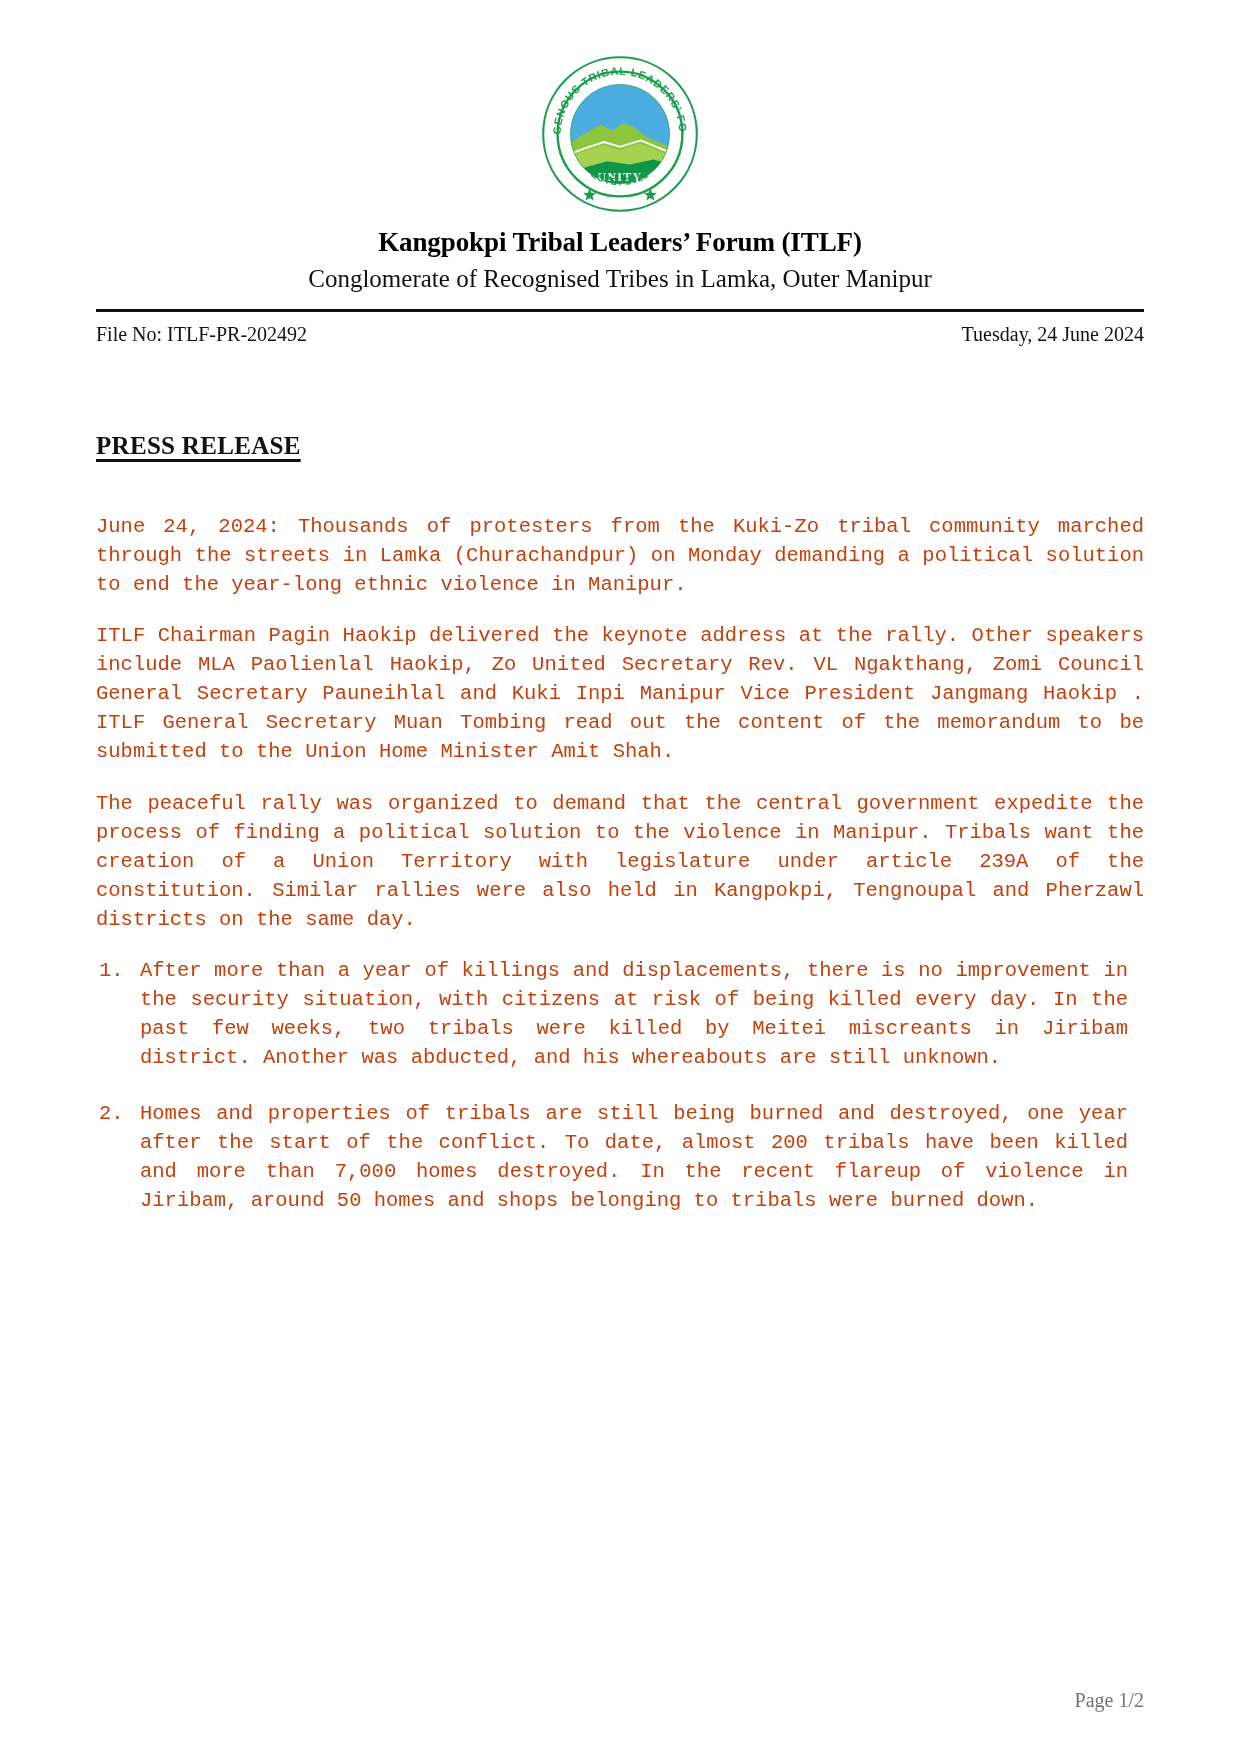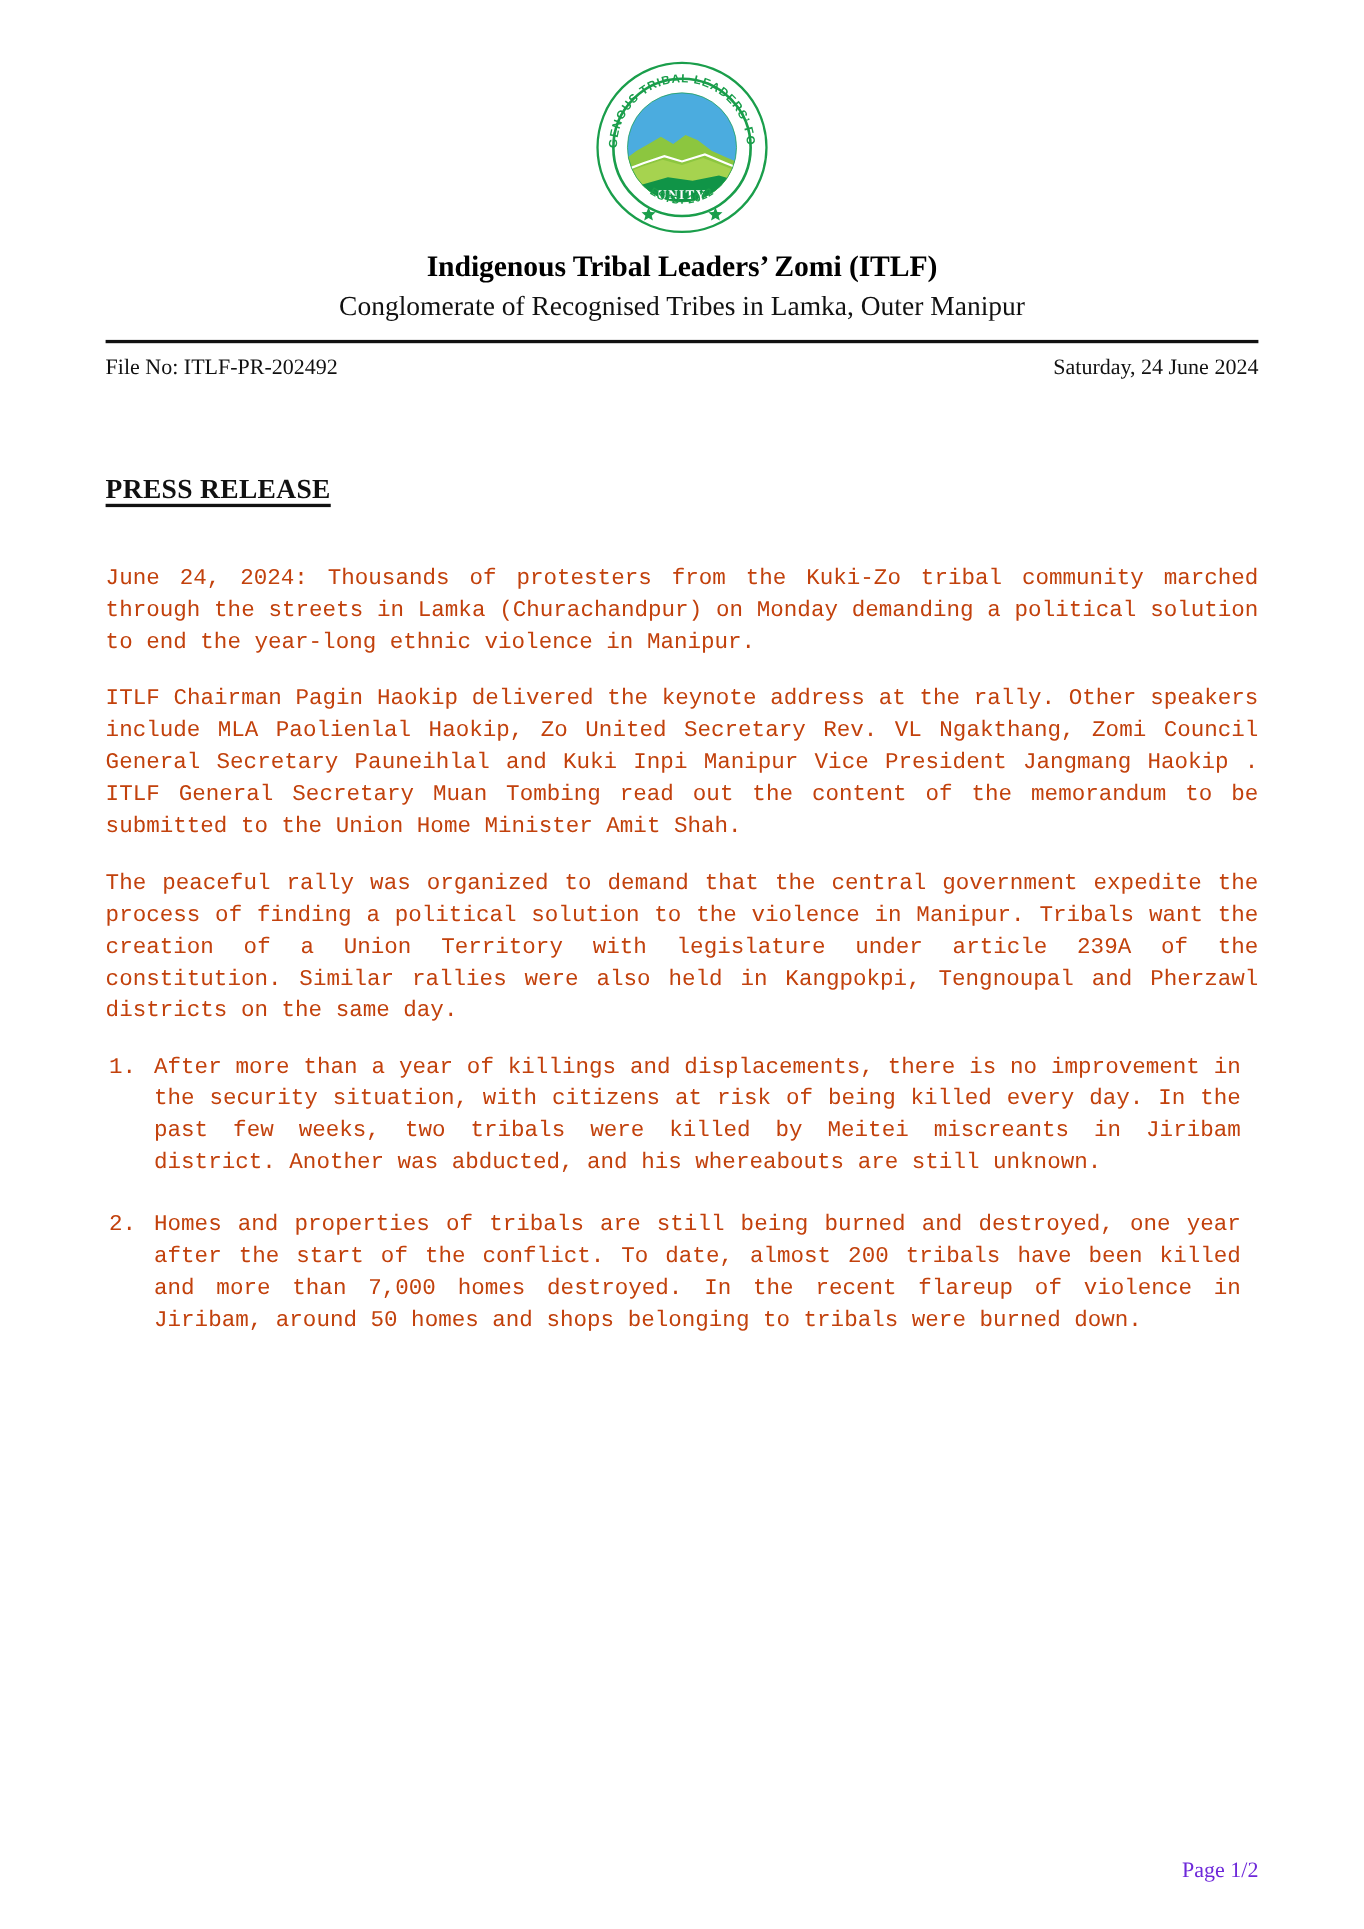--- a/index.html
+++ b/index.html
@@ -127,21 +127,21 @@
     width: 30px;
     text-align: left;
   }
 
   
   .footer {
     margin-top: auto;
     text-align: right;
     font-size: 20px;
     padding-bottom: 2px;
-    color: #6d28d9;
+    color: #737373;
   }
 </style>
 </head>
 <body>
 
 <div class="page">
 
   <header class="letterhead">
 
     <div class="logo-wrap">
@@ -175,29 +175,29 @@
         </text>
         <text fill="#1a9e4b" font-family="Liberation Sans, sans-serif" font-size="12.5" font-weight="bold" letter-spacing="1.1">
           <textPath href="#arcBot" startOffset="50%" text-anchor="middle" side="right">ESTD. 2022</textPath>
         </text>
 
         <polygon points="62,168 64.2,173.4 70,173.8 65.6,177.6 67,183.2 62,180.1 57,183.2 58.4,177.6 54,173.8 59.8,173.4" fill="#1a9e4b"></polygon>
         <polygon points="138,168 140.2,173.4 146,173.8 141.6,177.6 143,183.2 138,180.1 133,183.2 134.4,177.6 130,173.8 135.8,173.4" fill="#1a9e4b"></polygon>
       </svg>
     </div>
 
-    <h1 class="org-name">Indigenous Tribal Leaders’ Zomi (ITLF)</h1>
+    <h1 class="org-name">Kangpokpi Tribal Leaders’ Forum (ITLF)</h1>
     <p class="org-tagline">Conglomerate of Recognised Tribes in Lamka, Outer Manipur</p>
 
     <hr class="rule">
   </header>
 
   <div class="meta-row">
     <span>File No: ITLF-PR-202492</span>
-    <span>Saturday, 24 June 2024</span>
+    <span>Tuesday, 24 June 2024</span>
   </div>
 
   <h2 class="doc-title">PRESS RELEASE</h2>
 
   <section class="body-copy">
     <p class="lead">June 24, 2024: Thousands of protesters from the Kuki-Zo tribal community marched through the streets in Lamka (Churachandpur) on Monday demanding a political solution to end the year-long ethnic violence in Manipur.</p>
     <p>ITLF Chairman Pagin Haokip delivered the keynote address at the rally. Other speakers include MLA Paolienlal Haokip, Zo United Secretary Rev. VL Ngakthang, Zomi Council General Secretary Pauneihlal and Kuki Inpi Manipur Vice President Jangmang Haokip . ITLF General Secretary Muan Tombing read out the content of the memorandum to be submitted to the Union Home Minister Amit Shah.</p>
     <p>The peaceful rally was organized to demand that the central government expedite the process of finding a political solution to the violence in Manipur. Tribals want the creation of a Union Territory with legislature under article 239A of the constitution. Similar rallies were also held in Kangpokpi, Tengnoupal and Pherzawl districts on the same day.</p>
 
     <ol class="points">

